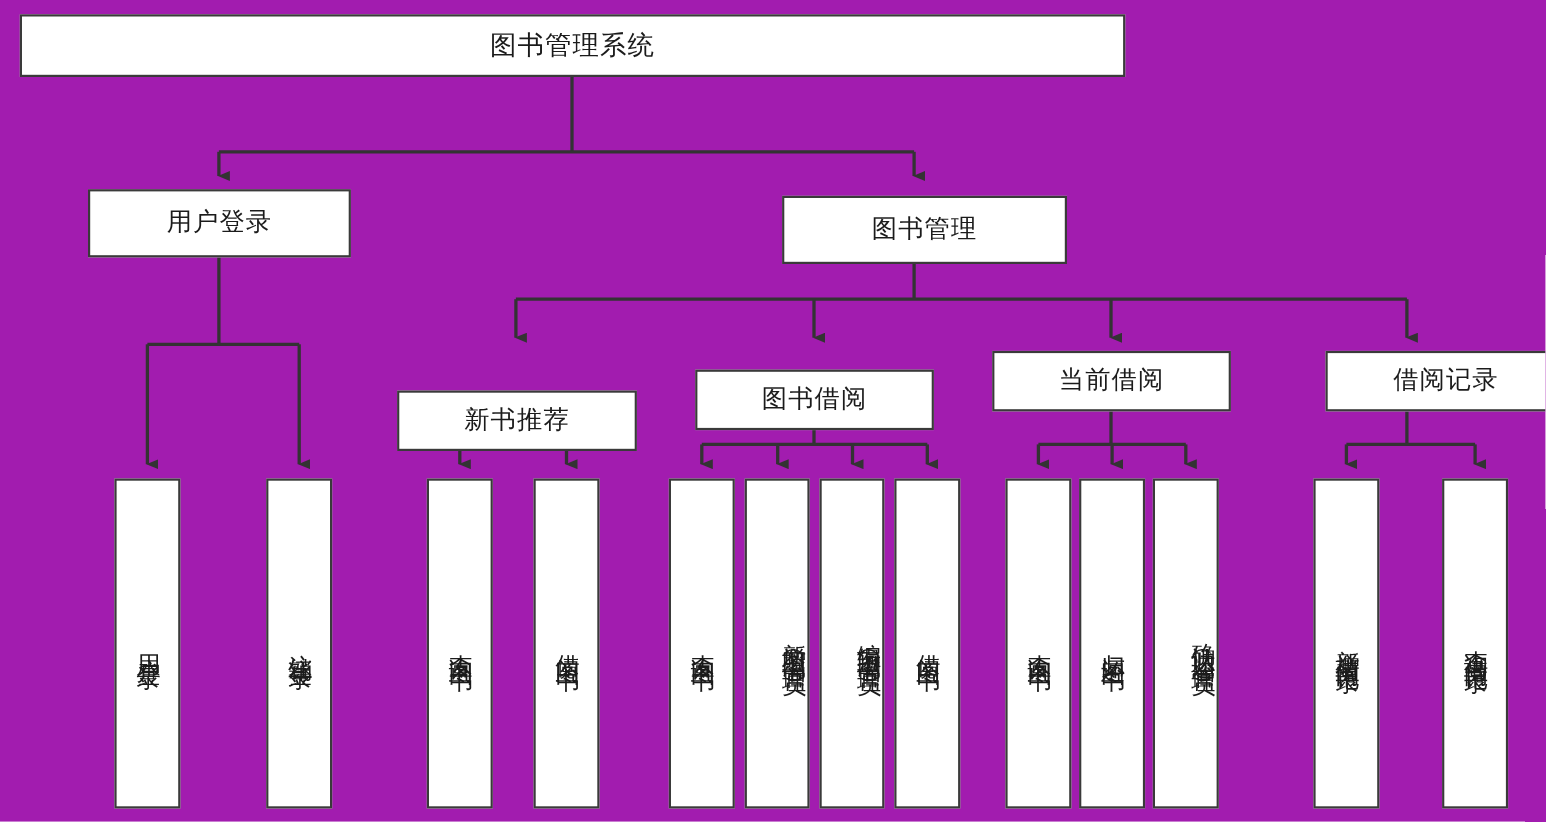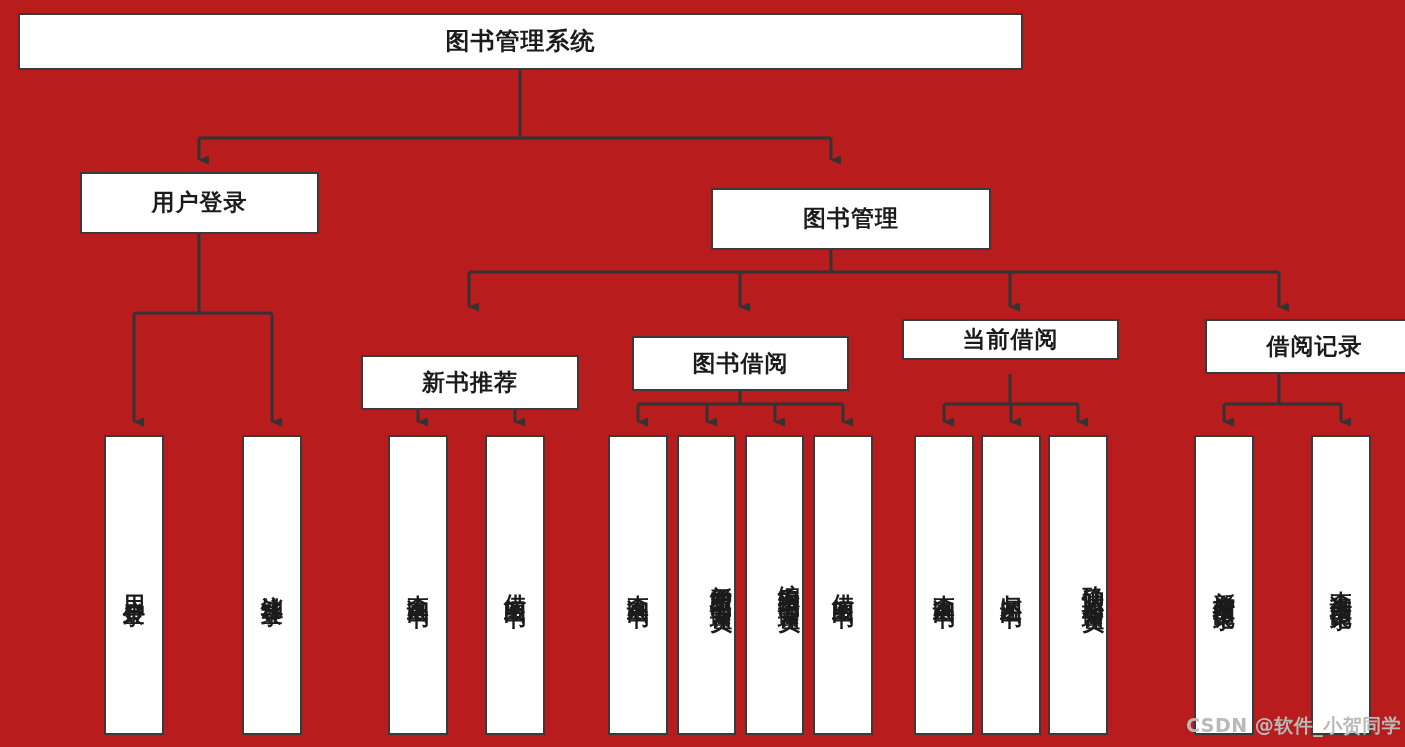--- a/index.html
+++ b/index.html
@@ -8,23 +8,22 @@
     padding: 0;
     background: #ffffff;
   }
   body {
     font-family: "DejaVu Sans", "Liberation Sans", sans-serif;
   }
   #diagram-root {
     position: relative;
     width: 1405px;
     height: 747px;
-    background: #b91c1c;
+    background: #a21caf;
     overflow: hidden;
-    font-weight: bold;
   }
   svg.connectors {
     position: absolute;
     left: 0;
     top: 0;
     width: 1405px;
     height: 747px;
     pointer-events: none;
   }
   .node {
@@ -128,31 +127,31 @@
     </g>
   </svg>
 
   <div class="node horiz root" style="left:18px; top:13px; width:1005px; height:57px;">
     <span class="label">图书管理系统</span>
   </div>
 
   <div class="node horiz" style="left:80px; top:172px; width:239px; height:62px;">
     <span class="label">用户登录</span>
   </div>
-  <div class="node horiz" style="left:711px; top:188px; width:280px; height:62px;">
+  <div class="node horiz" style="left:711px; top:178px; width:259px; height:62px;">
     <span class="label">图书管理</span>
   </div>
 
   <div class="node horiz" style="left:361px; top:319px; width:218px; height:55px;margin-top:36px;">
     <span class="label">新书推荐</span>
   </div>
   <div class="node horiz" style="left:632px; top:336px; width:217px; height:55px;">
     <span class="label">图书借阅</span>
   </div>
-  <div class="node horiz" style="left:902px; top:319px; width:217px; height:41px;">
+  <div class="node horiz" style="left:902px; top:319px; width:217px; height:55px;">
     <span class="label">当前借阅</span>
   </div>
   <div class="node horiz" style="left:1170px; top:319px; width:219px; height:55px;margin-left:35px;">
     <span class="label">借阅记录</span>
   </div>
 
   <div class="node vert centered" style="left:104px; top:435px; width:60px; height:300px;">
     <span class="label">用户登录</span>
   </div>
   <div class="node vert centered" style="left:242px; top:435px; width:60px; height:300px;">
@@ -189,15 +188,14 @@
     <span class="label">确认归还（管理员）</span>
   </div>
 
   <div class="node vert centered" style="left:1194px; top:435px; width:60px; height:300px;">
     <span class="label">新增借阅记录</span>
   </div>
   <div class="node vert centered" style="left:1311px; top:435px; width:60px; height:300px;">
     <span class="label">查询借阅记录</span>
   </div>
 
-  <div class="watermark">CSDN @软件_小贺同学</div>
 
 </div>
 
 </body></html>

